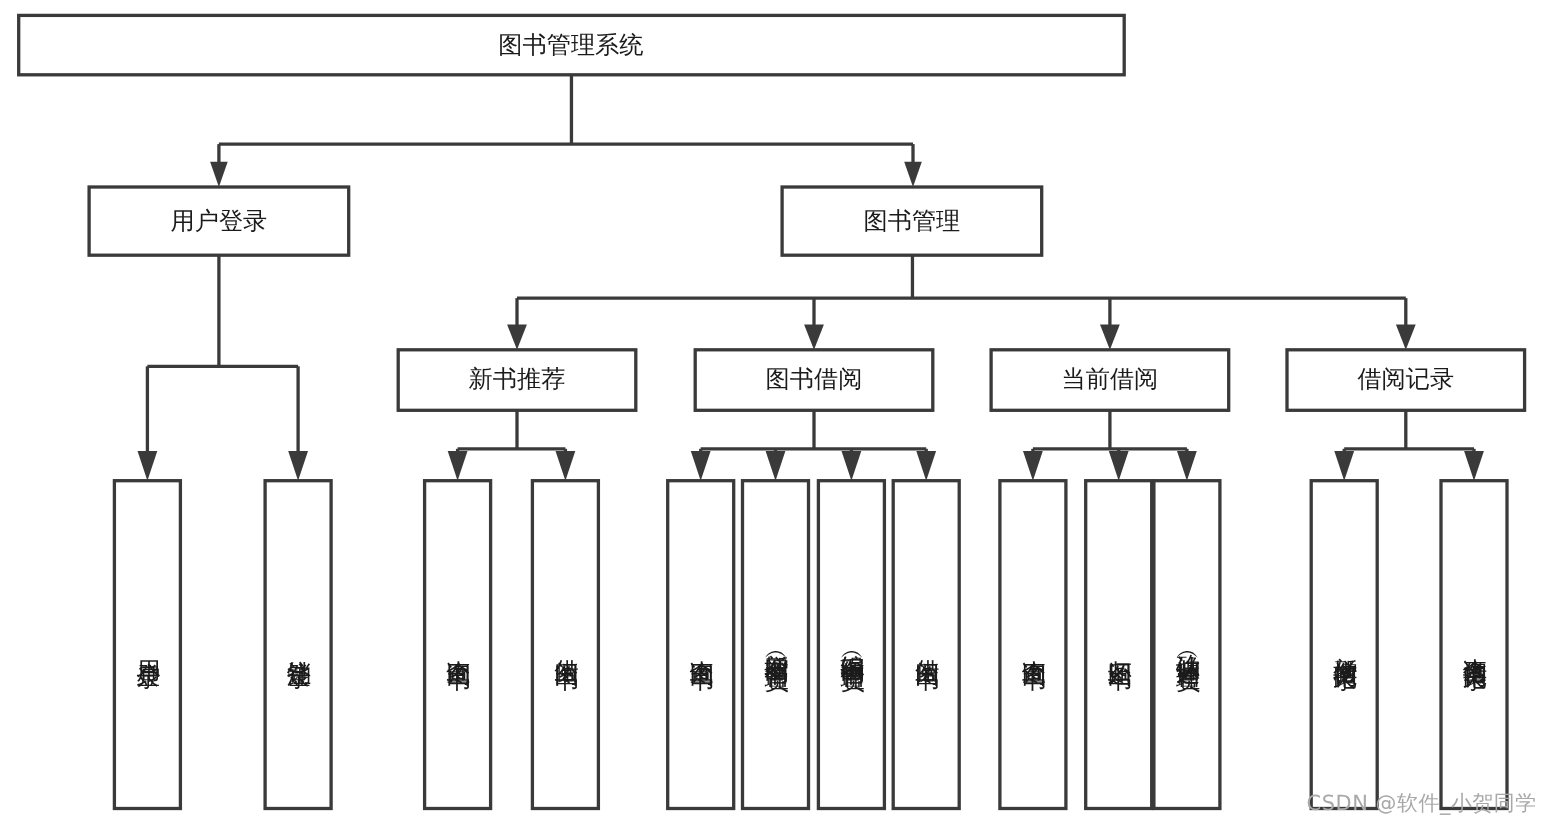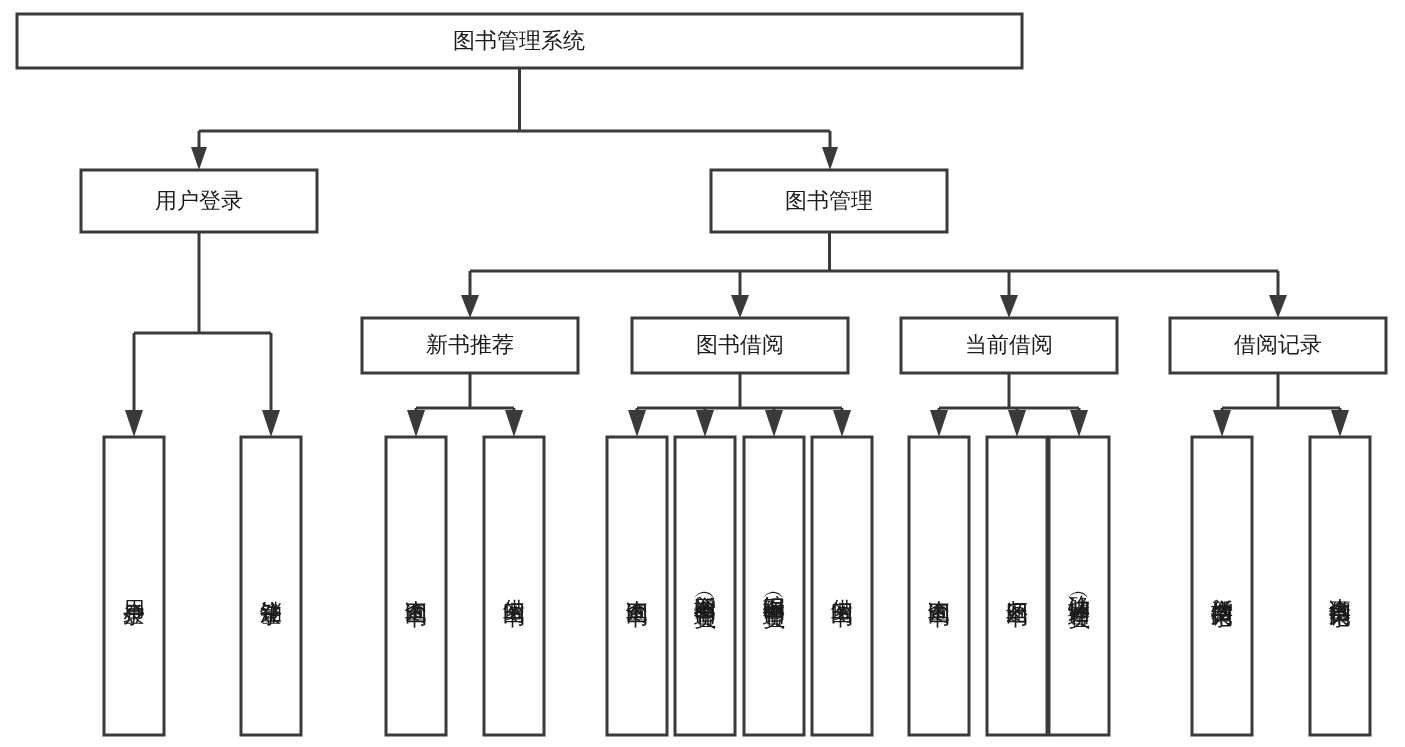--- a/index.html
+++ b/index.html
@@ -206,14 +206,15 @@
   <div class="leaf-label-v" style="left:607px; top:437px; width:60px; height:298px;">查询图书</div>
   <div class="leaf-label-v" style="left:675px; top:437px; width:60px; height:298px;">新增图书（管理员）</div>
   <div class="leaf-label-v" style="left:744px; top:437px; width:60px; height:298px;">编辑图书（管理员）</div>
   <div class="leaf-label-v" style="left:812px; top:437px; width:60px; height:298px;">借阅图书</div>
   <div class="leaf-label-v" style="left:909px; top:437px; width:60px; height:298px;">查询图书</div>
   <div class="leaf-label-v" style="left:987px; top:437px; width:60px; height:298px;">归还图书</div>
   <div class="leaf-label-v" style="left:1049px; top:437px; width:60px; height:298px;">确认归还（管理员）</div>
   <div class="leaf-label-v" style="left:1192px; top:437px; width:60px; height:298px;">新增借阅记录</div>
   <div class="leaf-label-v" style="left:1310px; top:437px; width:60px; height:298px;">查询借阅记录</div>
 
+  <div class="watermark">CSDN @软件_小贺同学</div>
 
 </div>
 
 </body></html>

